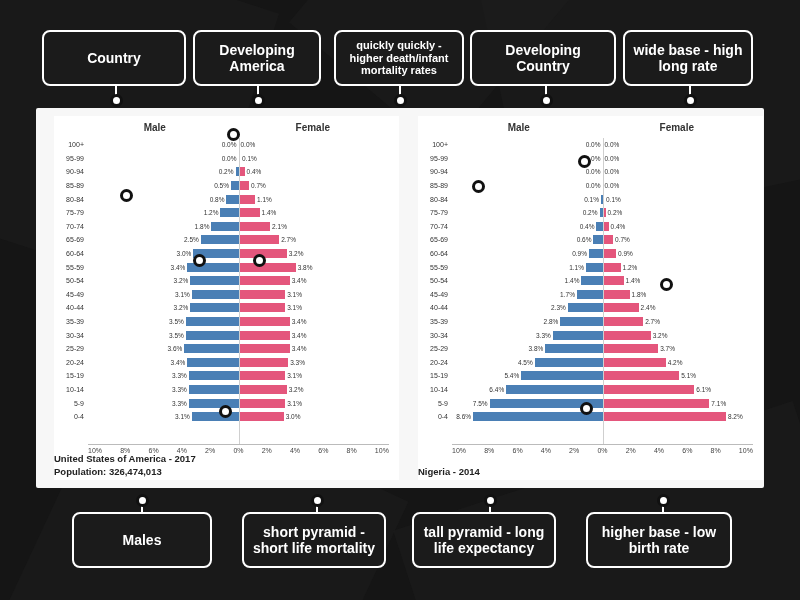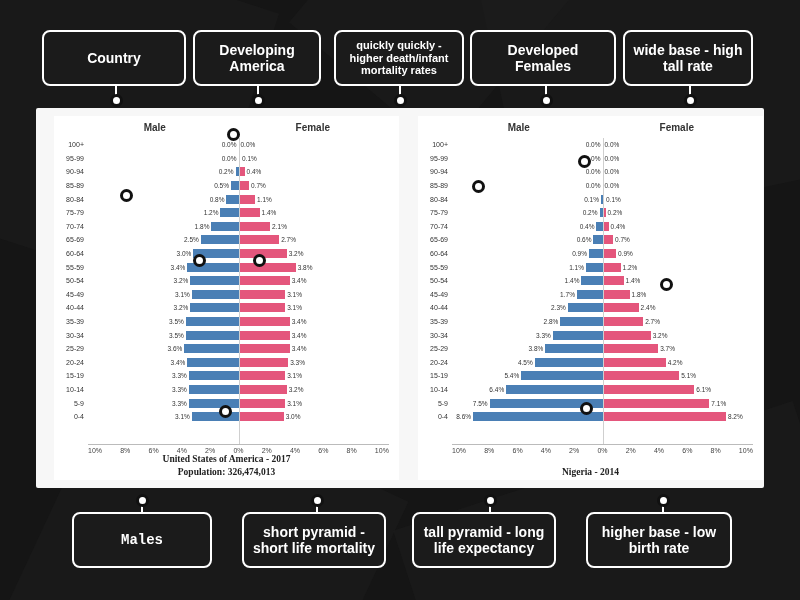--- a/index.html
+++ b/index.html
@@ -89,22 +89,22 @@
     position:absolute;left:34px;right:10px;bottom:22px;height:14px;
     border-top:1px solid #bbb;
     display:flex;justify-content:space-between;
     font-size:7px;color:#444;padding-top:2px;box-sizing:border-box;
   }
   .midline{
     position:absolute;top:22px;bottom:36px;
     width:1px;background:#cfcfcf;
   }
   .caption{
-    position:absolute;left:0;right:0;bottom:2px;text-align:center;
-    font-size:9.5px;color:#222;font-weight:bold;line-height:1.3;font-family:Liberation Serif, serif;
+    position:absolute;left:0;right:0;bottom:2px;text-align:left;
+    font-size:9.5px;color:#222;font-weight:bold;line-height:1.3;
   }
   .caption .pop{font-weight:bold;}
 </style>
 </head>
 <body>
 
 <div class="bg-facets">
   <span class="f1"></span>
     <span class="f2"></span>
     <span class="f3"></span>
@@ -115,29 +115,29 @@
 <div id="top-labels">
     <div class="label-box md" style="left: 42px; top: 30px; width: 144px; height: 56px;">Country</div>
     <div class="connector" style="left: 115px; top: 86px; height: 10px;"></div>
     <div class="dot" style="left: 110px; top: 94px;"></div>
     <div class="label-box md" style="left: 193px; top: 30px; width: 128px; height: 56px;">Developing America</div>
     <div class="connector" style="left: 257px; top: 86px; height: 10px;"></div>
     <div class="dot" style="left: 252px; top: 94px;"></div>
     <div class="label-box sm" style="left: 334px; top: 30px; width: 130px; height: 56px;">quickly quickly - higher death/infant mortality rates</div>
     <div class="connector" style="left: 399px; top: 86px; height: 10px;"></div>
     <div class="dot" style="left: 394px; top: 94px;"></div>
-    <div class="label-box md" style="left: 470px; top: 30px; width: 146px; height: 56px;">Developed Females</div>
+    <div class="label-box md" style="left: 470px; top: 30px; width: 146px; height: 56px;">Developing Country</div>
     <div class="connector" style="left: 545px; top: 86px; height: 10px;"></div>
     <div class="dot" style="left: 540px; top: 94px;"></div>
-    <div class="label-box md" style="left: 623px; top: 30px; width: 130px; height: 56px;">wide base - high tall rate</div>
+    <div class="label-box md" style="left: 623px; top: 30px; width: 130px; height: 56px;">wide base - high long rate</div>
     <div class="connector" style="left: 689px; top: 86px; height: 10px;"></div>
     <div class="dot" style="left: 684px; top: 94px;"></div>
   </div>
 <div id="bottom-labels">
-    <div class="label-box md" style="left: 72px; top: 512px; width: 140px; height: 56px; font-family: Liberation Mono, monospace;">Males</div>
+    <div class="label-box md" style="left: 72px; top: 512px; width: 140px; height: 56px;">Males</div>
     <div class="connector" style="left: 141px; top: 500px; height: 12px;"></div>
     <div class="dot" style="left: 136px; top: 494px;"></div>
     <div class="label-box md" style="left: 242px; top: 512px; width: 144px; height: 56px;">short pyramid - short life mortality</div>
     <div class="connector" style="left: 316px; top: 500px; height: 12px;"></div>
     <div class="dot" style="left: 311px; top: 494px;"></div>
     <div class="label-box md" style="left: 412px; top: 512px; width: 144px; height: 56px;">tall pyramid - long life expectancy</div>
     <div class="connector" style="left: 489px; top: 500px; height: 12px;"></div>
     <div class="dot" style="left: 484px; top: 494px;"></div>
     <div class="label-box md" style="left: 586px; top: 512px; width: 146px; height: 56px;">higher base - low birth rate</div>
     <div class="connector" style="left: 662px; top: 500px; height: 12px;"></div>

